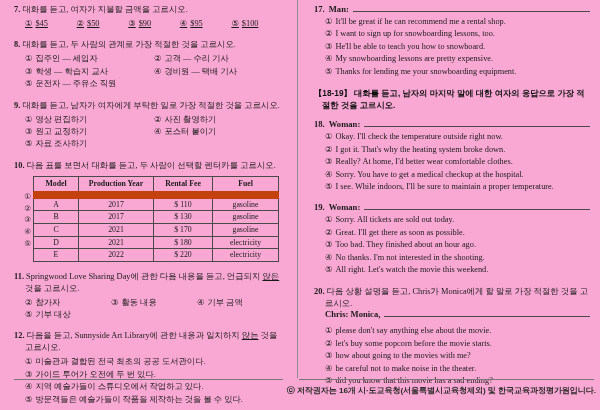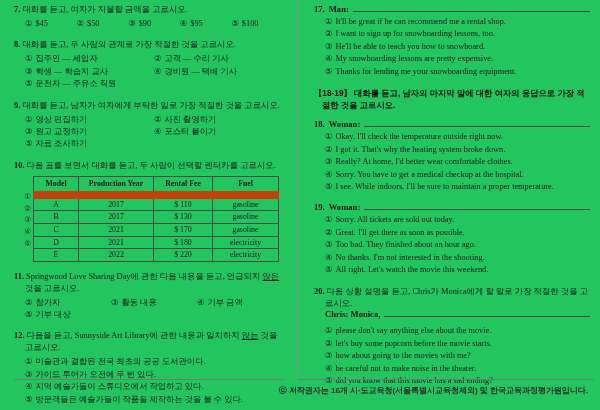--- a/index.html
+++ b/index.html
@@ -13,21 +13,21 @@
     overflow: hidden;
     font-family: "Liberation Serif", "DejaVu Serif", serif;
     color: #1a1a1a;
     position: relative;
   }
   .page {
     position: relative;
     width: 600px;
     height: 410px;
     box-sizing: border-box;
-    background: #22c55e;
+    background: #f9a8d4;
   }
   
   .columns {
     position: absolute;
     left: 0;
     top: 0;
     width: 600px;
     height: 378px;
     display: flex;
   }
@@ -74,20 +74,21 @@
 
   
   .choices {
     margin-top: 2px;
     padding-left: 11px;
     font-size: 8.3px;
     line-height: 1.5;
   }
   .choices.inline {
     display: flex;
+    text-decoration: underline;
   }
   .choices.inline .ch {
     width: 55px;
   }
   .choices.two-col {
     display: flex;
     flex-wrap: wrap;
   }
   .choices.two-col .ch {
     width: 50%;
@@ -208,21 +209,21 @@
     top: 379px;
     width: 295px;
     border-top: 1px solid #777;
   }
   .footer {
     position: absolute;
     left: 0;
     top: 385px;
     width: 600px;
     text-align: right;
-    padding-right: 12px;
+    padding-right: 4px;
     box-sizing: border-box;
     font-family: "Liberation Sans", "DejaVu Sans", sans-serif;
     font-weight: bold;
     font-size: 8.1px;
     color: #2b2b2b;
     letter-spacing: -0.1px;
   }
   .spacer-sm { height: 3px; }
 </style>
 </head>

